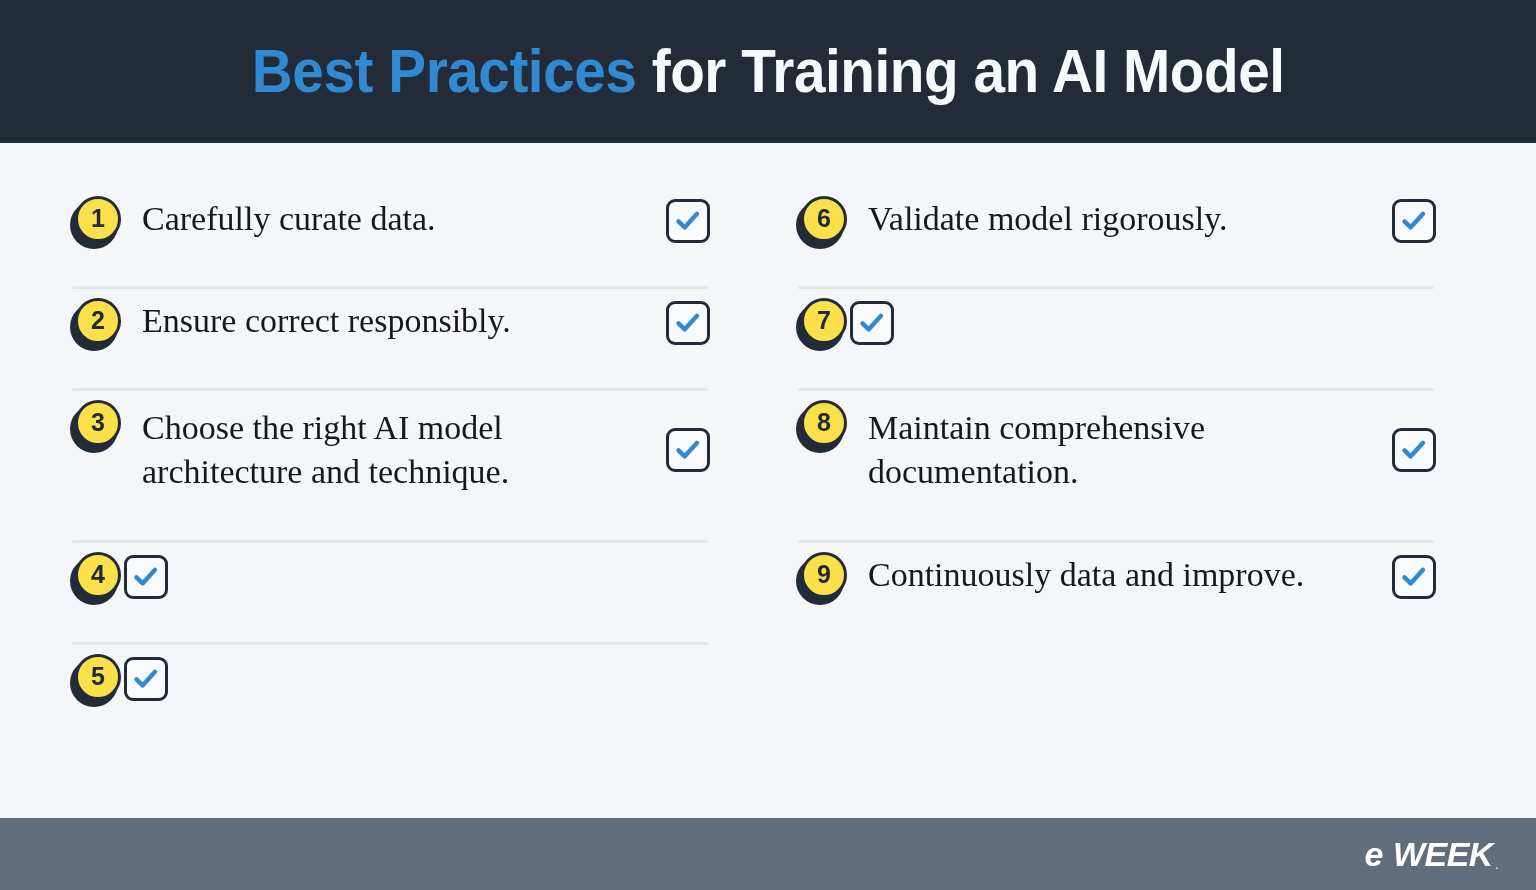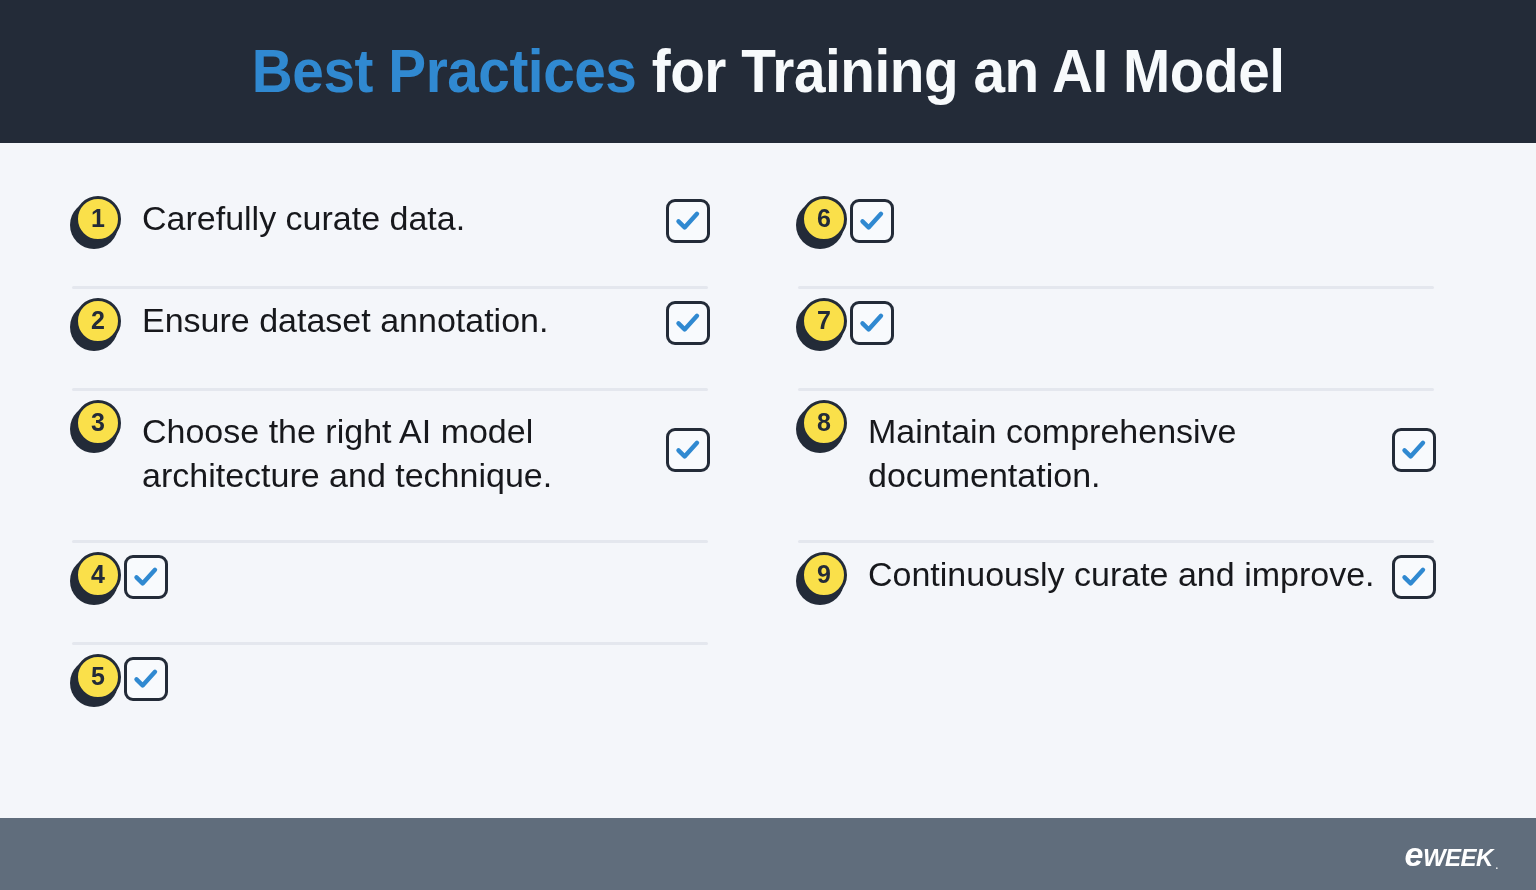--- a/index.html
+++ b/index.html
@@ -129,23 +129,24 @@
   
   .item-label {
     flex: 1 1 auto;
     font-size: 34px;
     line-height: 1.28;
     color: #17181C;
     padding-left: 18px;
     padding-top: 10px;
     padding-right: 16px;
     white-space: pre-line;
-  }
-
-  .item-row.two-line .item-label { padding-top: 19px; }
+    font-family: Liberation Serif, serif;
+  }
+
+  .item-row.two-line .item-label { padding-top: 5px; margin-top: 10px; }
 
   
   .checkbox {
     flex: 0 0 44px;
     width: 44px;
     height: 44px;
     border: 3.5px solid #232B38;
     border-radius: 9px;
     background: #F8FAFD;
     display: flex;
@@ -174,23 +175,24 @@
     font-size: 34px;
     font-weight: bold;
     font-style: italic;
     letter-spacing: -0.5px;
     display: flex;
     align-items: baseline;
   }
 
   .brand-e  { font-size: 34px; text-transform: lowercase; }
   .brand-week {
-    font-size: 24px;
+    font-size: 34px;
     text-transform: uppercase;
     letter-spacing: -0.5px;
+    margin-left: 10px;
   }
   .brand-tm {
     font-size: 13px;
     font-style: normal;
     font-weight: normal;
     margin-left: 2px;
     align-self: flex-end;
     padding-bottom: 2px;
   }
 </style>
@@ -219,21 +221,21 @@
             </svg>
           </div>
         </div>
         <div class="item-row has-divider">
           <div class="badge">
             <div class="badge-ring"></div>
             <div class="badge-disc">
               <span class="badge-num">2</span>
             </div>
           </div>
-          <div class="item-label">Ensure dataset annotation.</div>
+          <div class="item-label">Ensure correct responsibly.</div>
           <div class="checkbox">
             <svg width="30" height="30" viewBox="0 0 30 30" aria-hidden="true">
               <path d="M5.5 15.4 L11.6 21.4 L24 7.8" fill="none" stroke="#3089D1" stroke-width="4.4" stroke-linecap="round" stroke-linejoin="round"></path>
             </svg>
           </div>
         </div>
         <div class="item-row two-line has-divider">
           <div class="badge">
             <div class="badge-ring"></div>
             <div class="badge-disc">
@@ -276,20 +278,21 @@
         </div>
       </div>
     <div class="column" id="col-1">
         <div class="item-row has-divider">
           <div class="badge">
             <div class="badge-ring"></div>
             <div class="badge-disc">
               <span class="badge-num">6</span>
             </div>
           </div>
+          <div class="item-label">Validate model rigorously.</div>
           <div class="checkbox">
             <svg width="30" height="30" viewBox="0 0 30 30" aria-hidden="true">
               <path d="M5.5 15.4 L11.6 21.4 L24 7.8" fill="none" stroke="#3089D1" stroke-width="4.4" stroke-linecap="round" stroke-linejoin="round"></path>
             </svg>
           </div>
         </div>
         <div class="item-row has-divider">
           <div class="badge">
             <div class="badge-ring"></div>
             <div class="badge-disc">
@@ -317,21 +320,21 @@
             </svg>
           </div>
         </div>
         <div class="item-row">
           <div class="badge">
             <div class="badge-ring"></div>
             <div class="badge-disc">
               <span class="badge-num">9</span>
             </div>
           </div>
-          <div class="item-label">Continuously curate and improve.</div>
+          <div class="item-label">Continuously data and improve.</div>
           <div class="checkbox">
             <svg width="30" height="30" viewBox="0 0 30 30" aria-hidden="true">
               <path d="M5.5 15.4 L11.6 21.4 L24 7.8" fill="none" stroke="#3089D1" stroke-width="4.4" stroke-linecap="round" stroke-linejoin="round"></path>
             </svg>
           </div>
         </div>
       </div>
   </div>
 
   <div class="footer">

